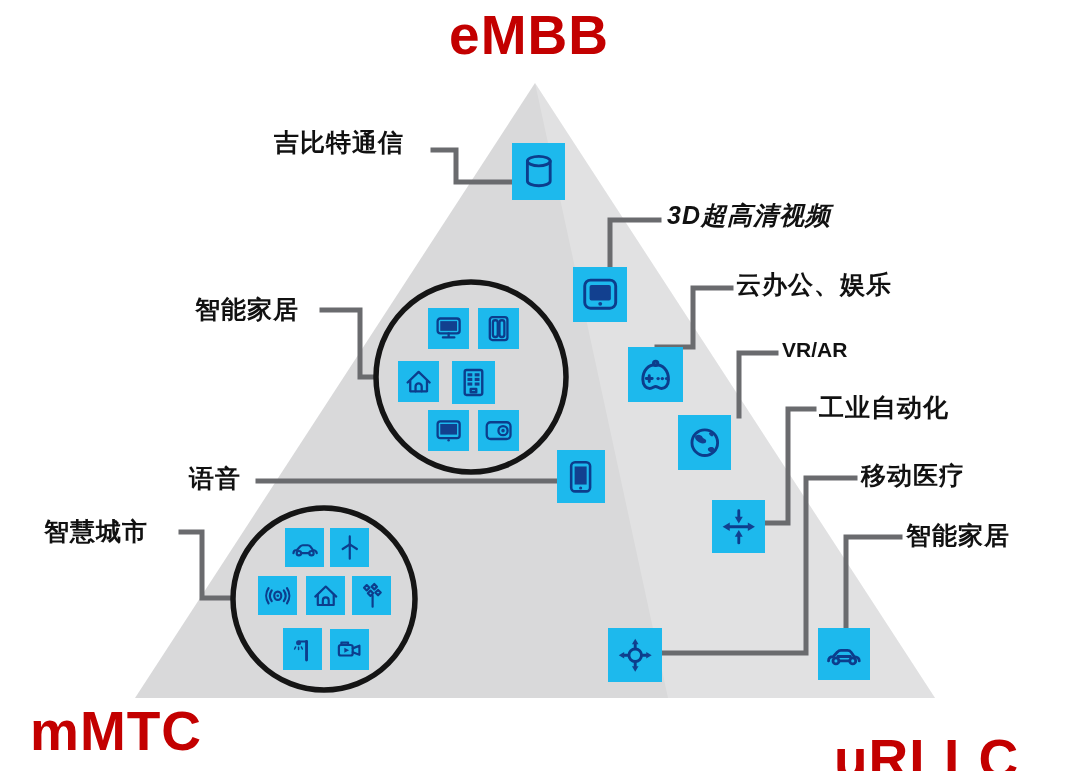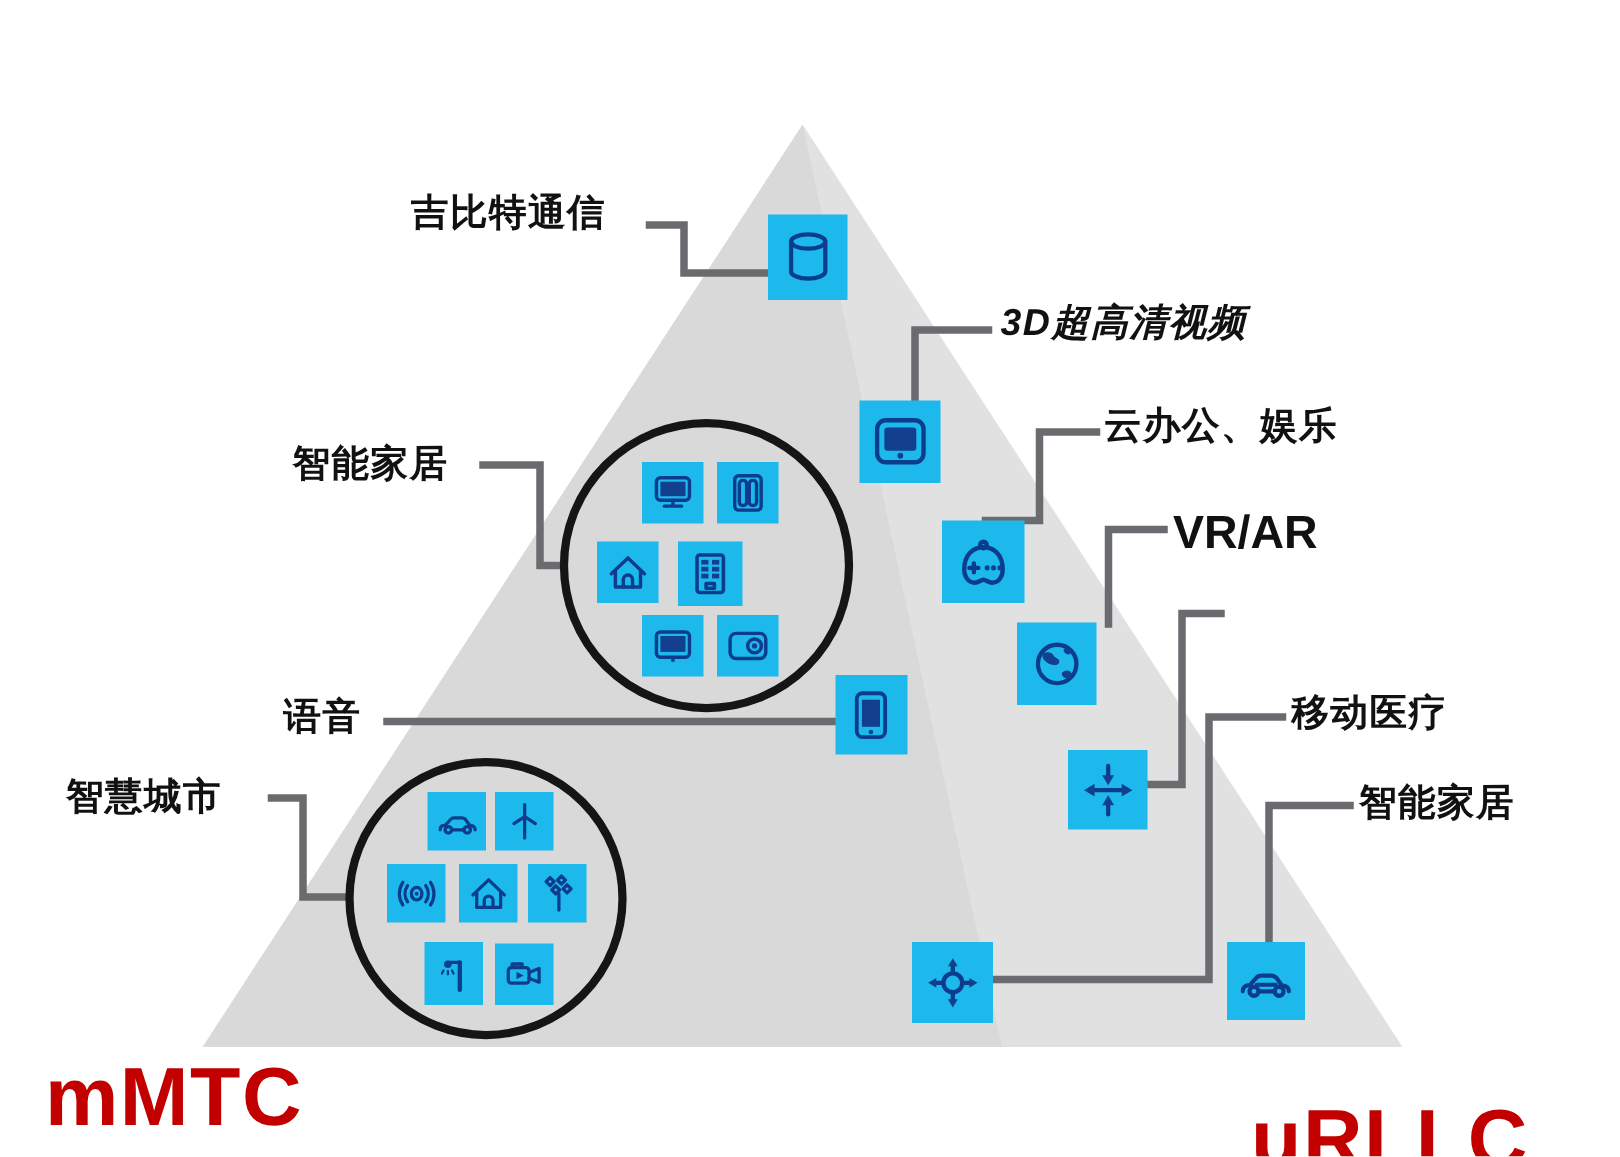--- a/index.html
+++ b/index.html
@@ -10,21 +10,21 @@
   }
   .bg-svg{position:absolute;left:0;top:0;width:1080px;height:771px;}
   .corner{
     position:absolute;color:#c30000;font-weight:800;font-size:55px;
     letter-spacing:1px;white-space:nowrap;line-height:1;
   }
   .uc-label{
     position:absolute;color:#111111;font-weight:800;font-size:25px;
     white-space:nowrap;line-height:1.1;letter-spacing:1px;
   }
-  .uc-label.latin{font-size:31px;letter-spacing:0;}
+  .uc-label.latin{font-size:21px;letter-spacing:0;}
   .ibox{
     position:absolute;background:#1db9ed;display:flex;align-items:center;justify-content:center;
   }
   .ibox svg{width:86%;height:86%;display:block;}
   .stroked{stroke:#0c3d8c;fill:none;stroke-width:3;stroke-linecap:round;stroke-linejoin:round;}
   .stroked-sm{stroke:#0c3d8c;fill:none;stroke-width:2.6;stroke-linecap:round;stroke-linejoin:round;}
   .filled{fill:#12408f;stroke:none;}
 </style>
 </head>
 <body>
@@ -45,27 +45,29 @@
       <path d="M900 537 H846 V627"></path>
       <path d="M322 310 H360 V377 H375"></path>
       <path d="M258 481 H556"></path>
       <path d="M181 532 H202 V598 H232"></path>
     </g>
 
     <circle cx="471" cy="377" r="95" fill="none" stroke="#151515" stroke-width="5.5"></circle>
     <circle cx="324" cy="599" r="91" fill="none" stroke="#151515" stroke-width="5.5"></circle>
   </svg>
 
+  <div class="corner" style="left:404px;top:8px;width:250px;text-align:center;">eMBB</div>
   <div class="corner" style="left:30px;top:704px;">mMTC</div>
   <div class="corner" style="left:834px;top:732px;">uRLLC</div>
 
   <div class="uc-label" style="left:274px;top:129px;">吉比特通信</div>
   <div class="uc-label" style="left:667px;top:202px;font-style:italic;">3D超高清视频</div>
   <div class="uc-label" style="left:736px;top:271px;">云办公、娱乐</div>
   <div class="uc-label latin" style="left:782px;top:338px;">VR/AR</div>
+  <div class="uc-label" style="left:819px;top:394px;">工业自动化</div>
   <div class="uc-label" style="left:861px;top:462px;">移动医疗</div>
   <div class="uc-label" style="left:906px;top:522px;">智能家居</div>
   <div class="uc-label" style="left:195px;top:296px;">智能家居</div>
   <div class="uc-label" style="left:189px;top:465px;">语音</div>
   <div class="uc-label" style="left:44px;top:518px;">智慧城市</div>
 
   <div class="ibox" style="left:512px;top:143px;width:53px;height:57px;">
     <svg viewBox="0 0 48 48">
       <ellipse class="stroked" cx="24" cy="13" rx="12" ry="5"></ellipse>
       <path class="stroked" d="M12 13 v21 c0 2.8 5.4 5 12 5 s12 -2.2 12 -5 V13"></path>

